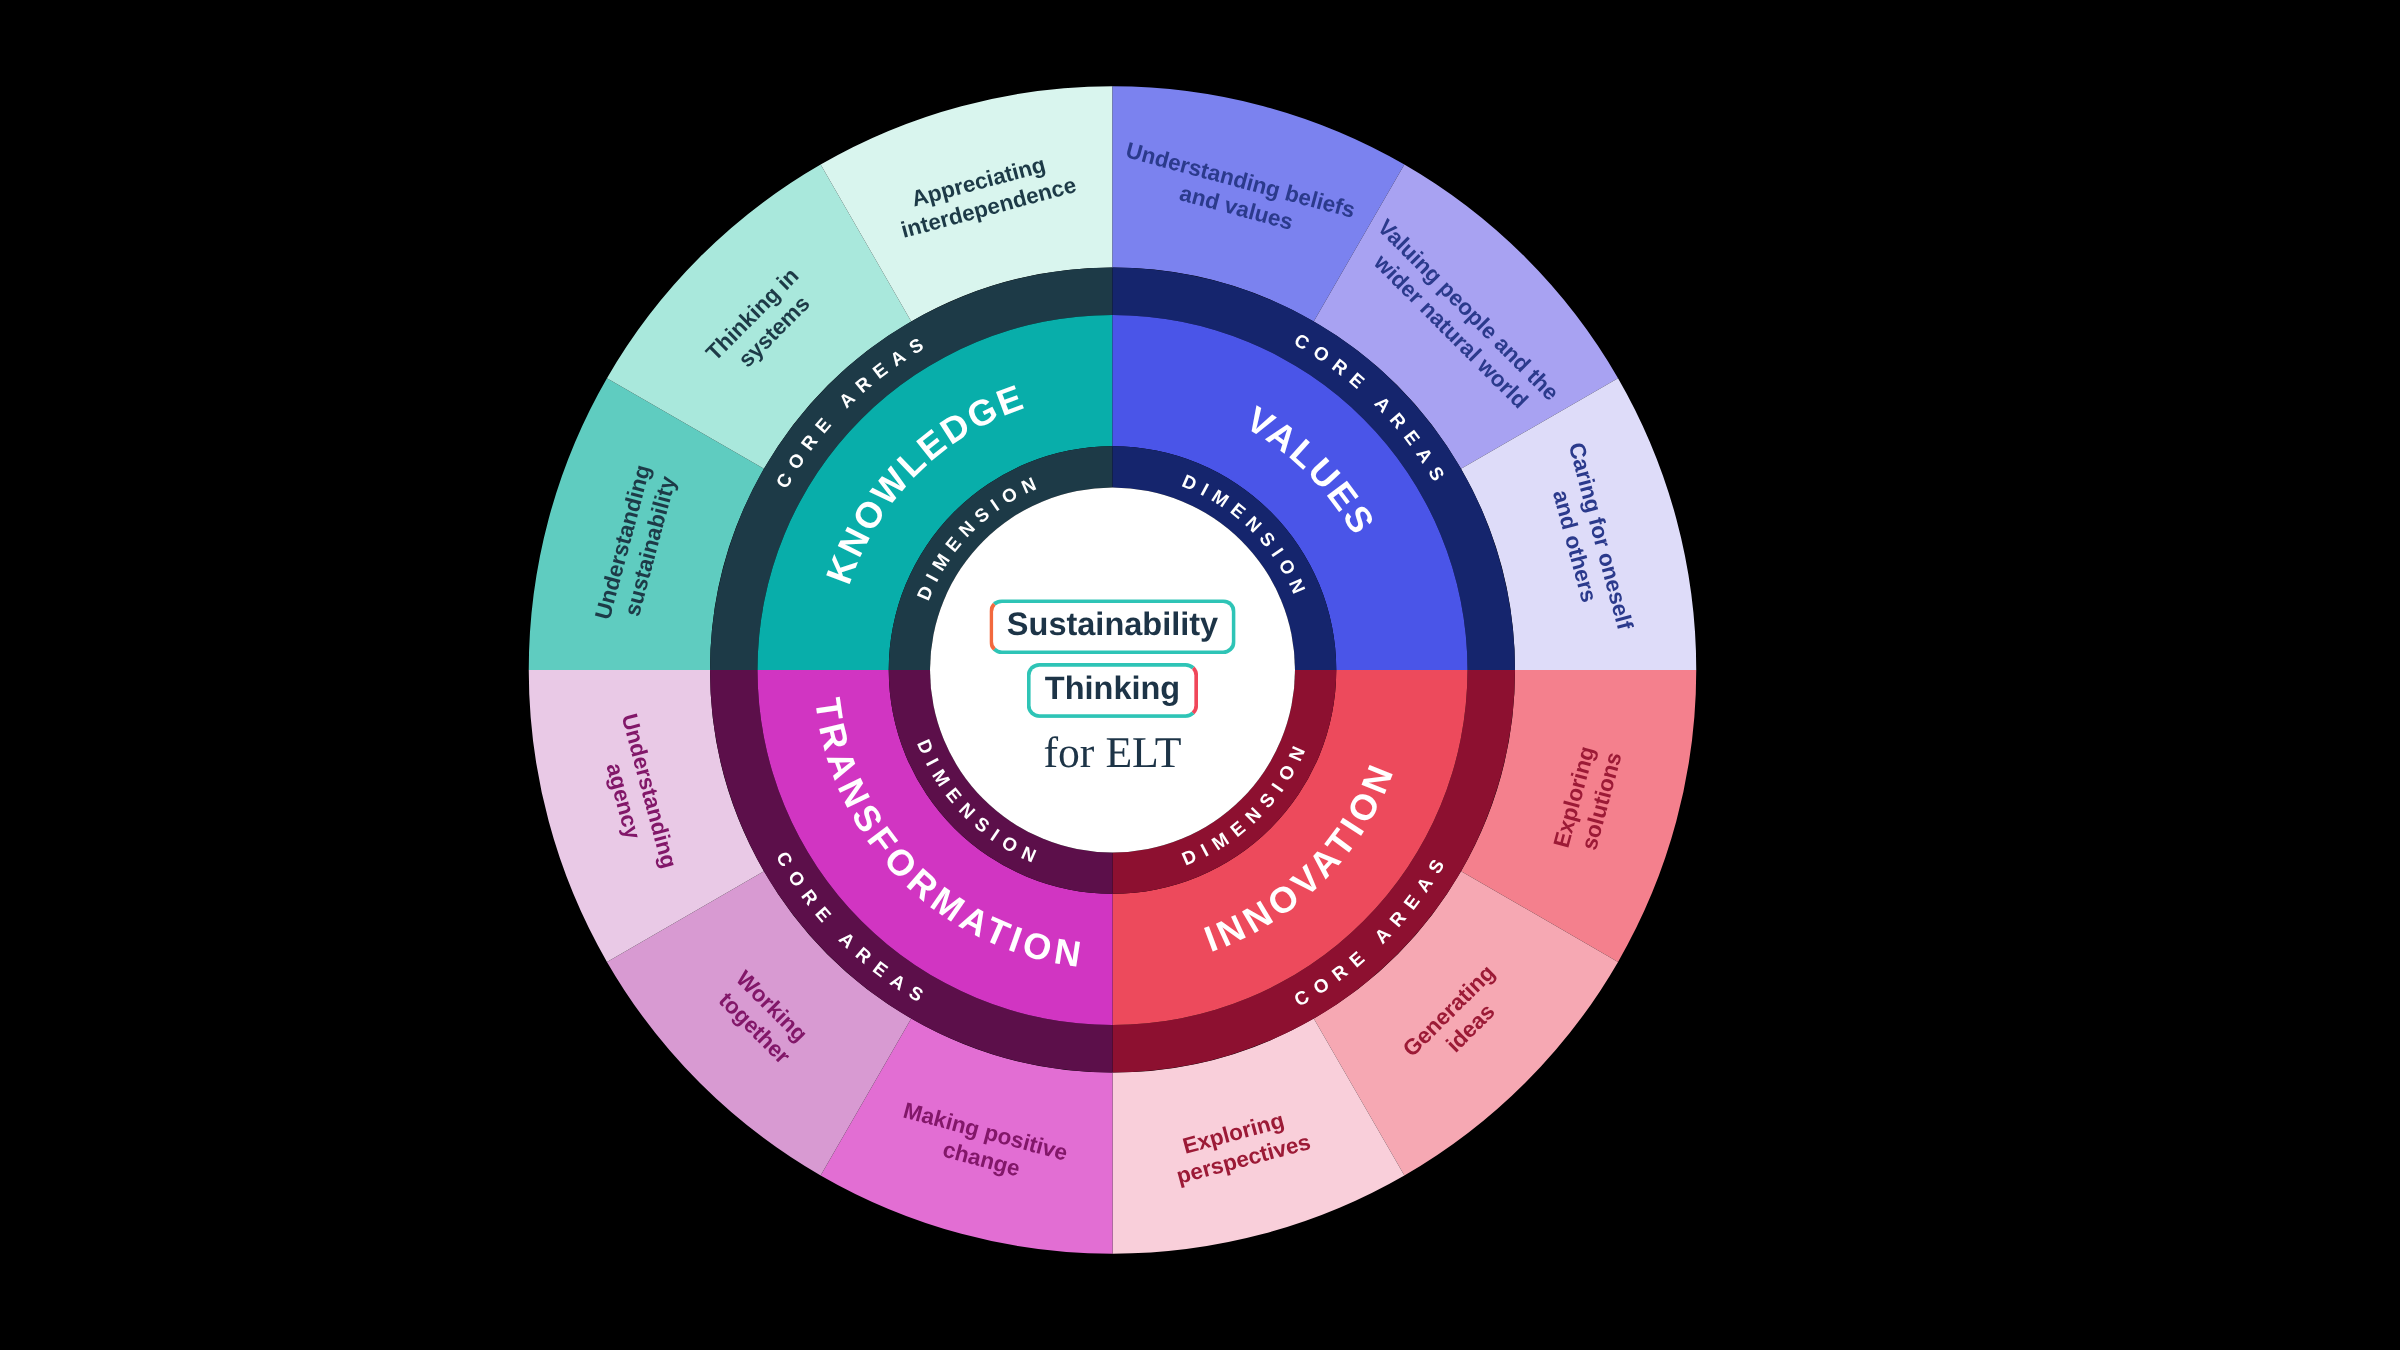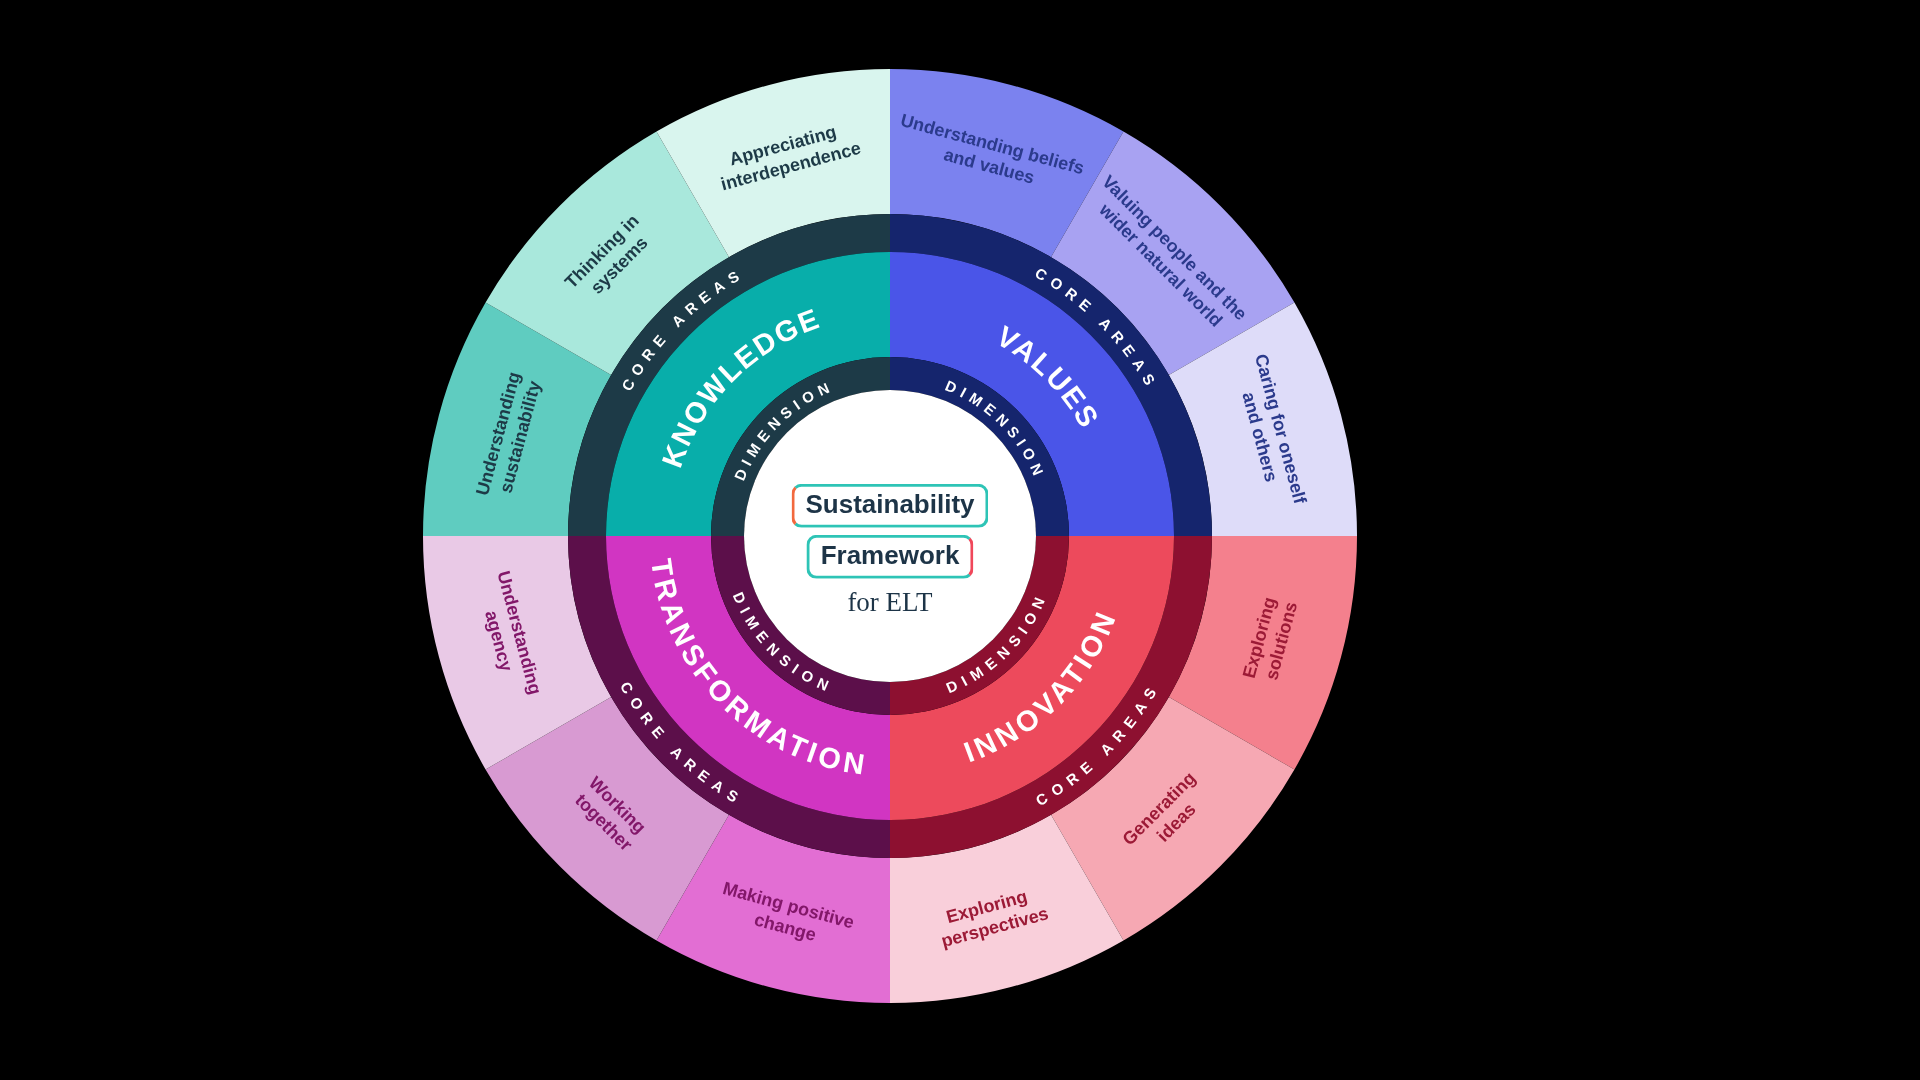--- a/index.html
+++ b/index.html
@@ -31,21 +31,21 @@
     border-radius: 10px;
     padding: 2px 11px 5px;
     font-weight: 700; font-size: 26px; line-height: 1.2;
     color: #1d3447;
     font-family: "Liberation Sans", sans-serif;
   }
   .box-sustainability { border-left-color: #f2693e; border-bottom-color: #2ec4b6; }
   .box-framework      { border-right-color: #f0475a; }
   .for-elt {
     font-family: "Liberation Serif", serif;
-    font-size: 27px; color: #1d3447; margin-top: 1px;
+    font-size: 35px; color: #1d3447; margin-top: 1px;
   }
 </style>
 </head>
 <body>
 
 <div class="stage">
 
   <svg class="wheel" viewBox="0 0 960 960">
     <defs>
       <path id="arc-name-k" d="M250.00 480.00A230 230 0 0 1 480.00 250.00"></path>
@@ -159,18 +159,18 @@
     </g>
 
     <circle cx="480" cy="480" r="146" fill="#ffffff"></circle>
   </svg>
 
   <div class="center-card">
     <div class="logo-box box-sustainability">
       <span>Sustainability</span>
     </div>
     <div class="logo-box box-framework">
-      <span>Framework</span>
+      <span>Thinking</span>
     </div>
     <div class="for-elt">for ELT</div>
   </div>
 
 </div>
 
 </body></html>

